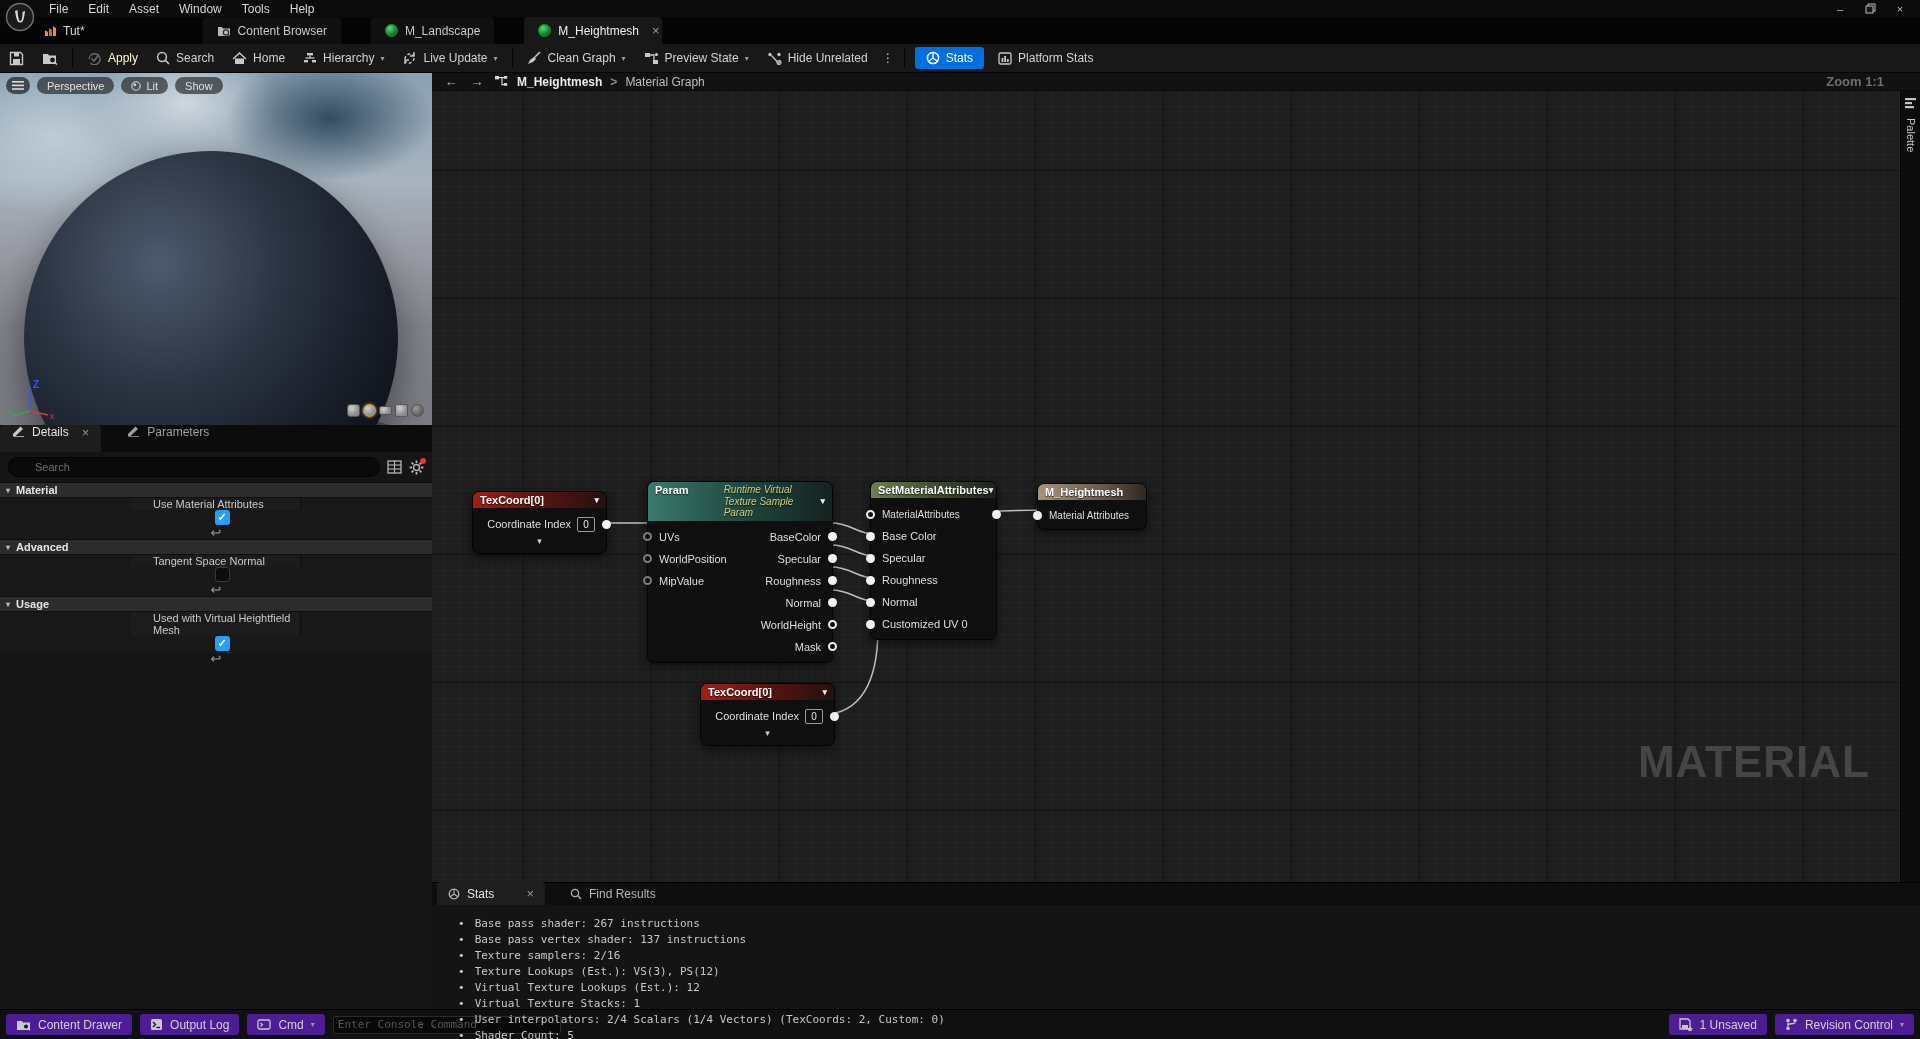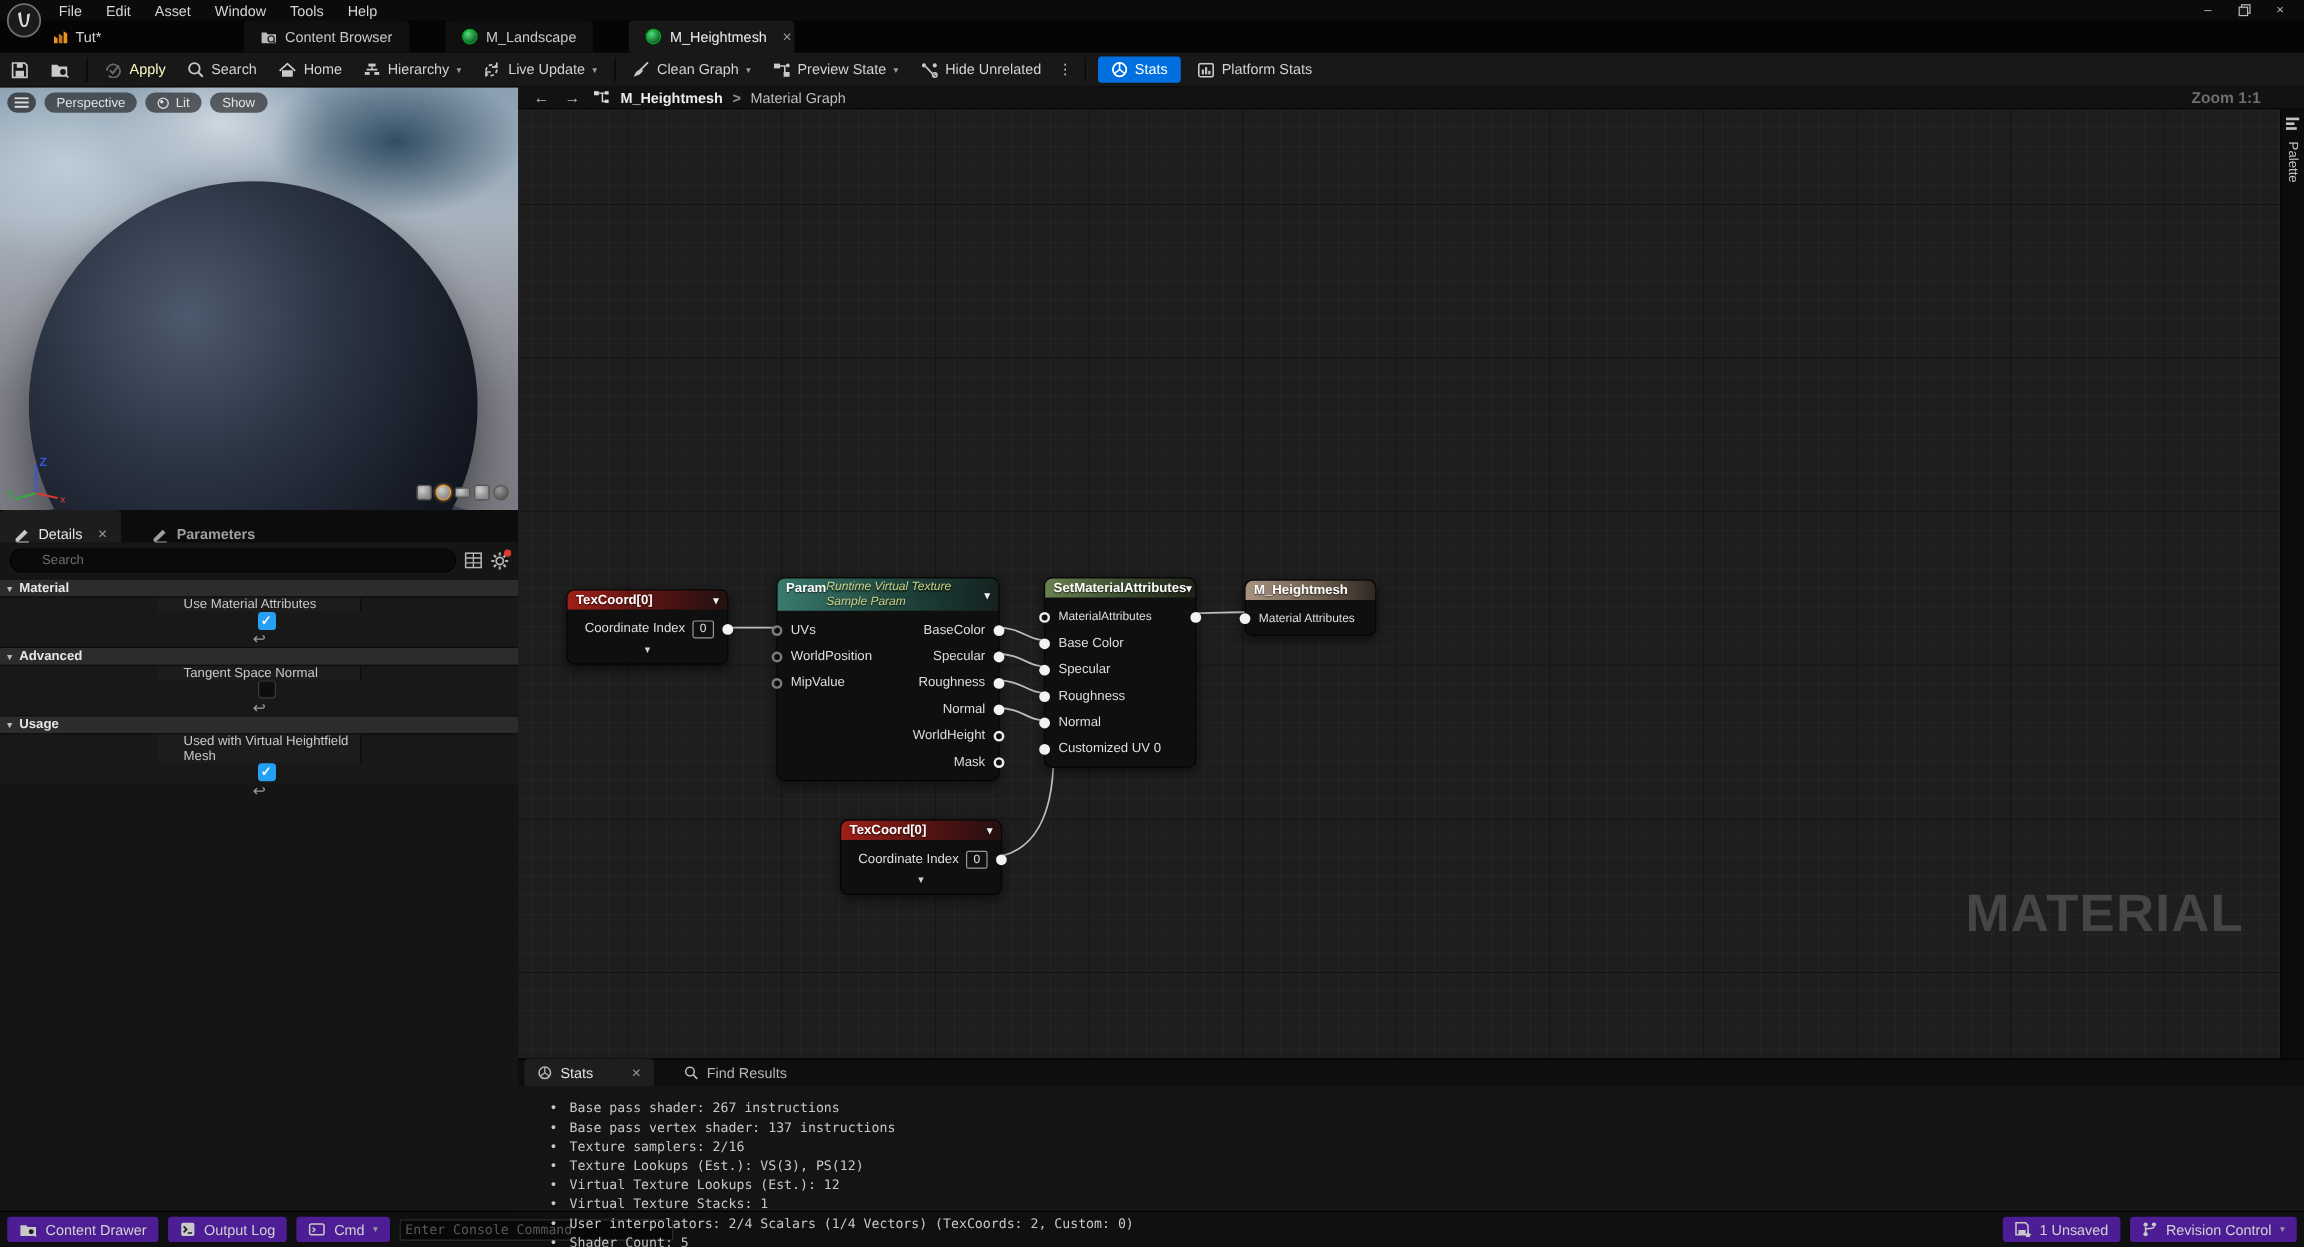--- a/index.html
+++ b/index.html
@@ -59,21 +59,21 @@
   .vp-burger { width:24px; height:17px; border-radius:9px; background:rgba(18,18,18,.65); display:flex; align-items:center; justify-content:center; }
   .vp-pill { height:17px; border-radius:9px; background:rgba(18,18,18,.6); color:#e2e2e2; font-size:11px; display:flex; align-items:center; gap:5px; padding:0 10px; }
   .vp-shapes { position:absolute; right:8px; bottom:8px; display:flex; gap:3px; align-items:center; }
   .vp-shape { width:13px; height:13px; border-radius:50%; background:radial-gradient(circle at 35% 30%, #cfcfcf, #8a8a8a 70%); border:1px solid #555; }
   .vp-shape.sel { border:1px solid #e8a33d; box-shadow:0 0 3px #e8a33d; }
   .vp-gizmo { position:absolute; left:6px; bottom:6px; width:52px; height:44px; }
 
   
   .details { position:absolute; left:0; top:352px; width:432px; height:584px; background:#151515; }
   .dt-tabs { height:27px; background:#0c0c0c; display:flex; align-items:flex-end; }
-  .dt-tab { height:27px; display:flex; align-items:flex-end; gap:7px; padding:0 12px; color:#9f9f9f; background:transparent; border-radius:4px 4px 0 0; }
+  .dt-tab { height:27px; display:flex; align-items:flex-start; gap:7px; padding:0 12px; color:#9f9f9f; background:transparent; border-radius:4px 4px 0 0; }
   .dt-tab.active { background:#1d1d1d; color:#e4e4e4; }
   .dt-searchrow { height:30px; display:flex; align-items:center; gap:7px; padding:0 8px; background:#151515; }
   .dt-search { flex:1; height:20px; background:#0a0a0a; border:1px solid #020202; border-radius:10px; color:#cfcfcf; font-size:11px; padding:0 8px 0 26px; outline:none; position:relative; }
   .dt-search::placeholder { color:#6f6f6f; }
   .search-wrap { flex:1; position:relative; display:flex; }
   .search-wrap .mag { position:absolute; left:8px; top:3px; }
   .gear-wrap { position:relative; }
   .gear-dot { position:absolute; right:-2px; top:-2px; width:6px; height:6px; border-radius:50%; background:#e03a2f; }
   .dt-section { height:15px; background:#2c2c2c; display:flex; align-items:center; gap:6px; padding:0 6px; color:#e6e6e6; font-weight:bold; font-size:11px; border-top:1px solid #0c0c0c; }
   .dt-section .tri { font-size:8px; color:#b9b9b9; }
@@ -111,21 +111,21 @@
 
   
   .node { position:absolute; background:rgba(14,14,14,.97); border:1px solid #040404; border-radius:7px; box-shadow:0 3px 10px rgba(0,0,0,.55); color:#dedede; font-size:11px; z-index:10; }
   .node-head { border-radius:6px 6px 0 0; padding:2px 7px; display:flex; align-items:center; color:#fff; font-weight:bold; text-shadow:0 1px 1px rgba(0,0,0,.7); }
   .node-head .nh-caret { margin-left:auto; font-size:9px; color:#f0f0f0; }
   .head-red   { background:linear-gradient(90deg,#a02019,#5e1511 45%,#241010); }
   .head-teal  { background:linear-gradient(90deg,#3a7a6e,#1e443c 55%,#152220); }
   .head-green { background:linear-gradient(90deg,#68814f,#3a4a2e 55%,#1d2118); }
   .head-tan   { background:linear-gradient(90deg,#a8937e,#6d5e50 55%,#2f2721); }
   .nh-col { display:flex; flex-direction:row; line-height:1.15; }
-  .nh-sub { font-style:italic; font-weight:normal; font-size:10px; color:#ccd084; }
+  .nh-sub { font-style:italic; font-weight:normal; font-size:10px; color:#ccd084;margin-left:35px; }
   .node-body { padding:5px 0 4px; }
   .nrow { display:flex; align-items:center; height:22px; padding:0 7px; }
   .pin { width:9px; height:9px; border-radius:50%; background:#f2f2f2; flex:none; }
   .pin.hollow { background:transparent; border:2px solid #ededed; }
   .pin.hollow-dim { background:transparent; border:2px solid #7d7d7d; width:9px; height:9px; }
   .pin.in { margin-left:-12px; margin-right:7px; }
   .pin.out { margin-right:-12px; margin-left:7px; }
   .nrow .rlabel { margin-left:auto; }
   .valbox { width:18px; height:15px; border:1px solid #9a9a9a; border-radius:2px; background:#101010; color:#e8e8e8; display:flex; align-items:center; justify-content:center; margin-left:6px; font-size:10px; }
   .node-foot { text-align:center; color:#d2d2d2; font-size:9px; height:14px; line-height:12px; }
@@ -367,21 +367,21 @@
     <div class="details">
       <div class="dt-tabs">
         <div class="dt-tab active">
           <svg width="13" height="12" viewBox="0 0 13 12">
               <path d="M1 9 L8.5 1.5 L11 4 L3.5 11 L1 11.5 Z" fill="#c8c8c8"></path>
               <line x1="2" y1="11.8" x2="12" y2="11.8" stroke="#c8c8c8" stroke-width="1.2"></line>
             </svg>
           <span>Details</span>
           <span class="tab-close">×</span>
         </div>
-        <div class="dt-tab" style="margin-left:14px;font-weight:bold;">
+        <div class="dt-tab" style="margin-left:14px;">
           <svg width="13" height="12" viewBox="0 0 13 12">
               <path d="M1 9 L8.5 1.5 L11 4 L3.5 11 L1 11.5 Z" fill="#9f9f9f"></path>
               <line x1="2" y1="11.8" x2="12" y2="11.8" stroke="#9f9f9f" stroke-width="1.2"></line>
             </svg>
           <span>Parameters</span>
         </div>
       </div>
       <div class="dt-searchrow">
         <span class="search-wrap">
           <span class="mag">

